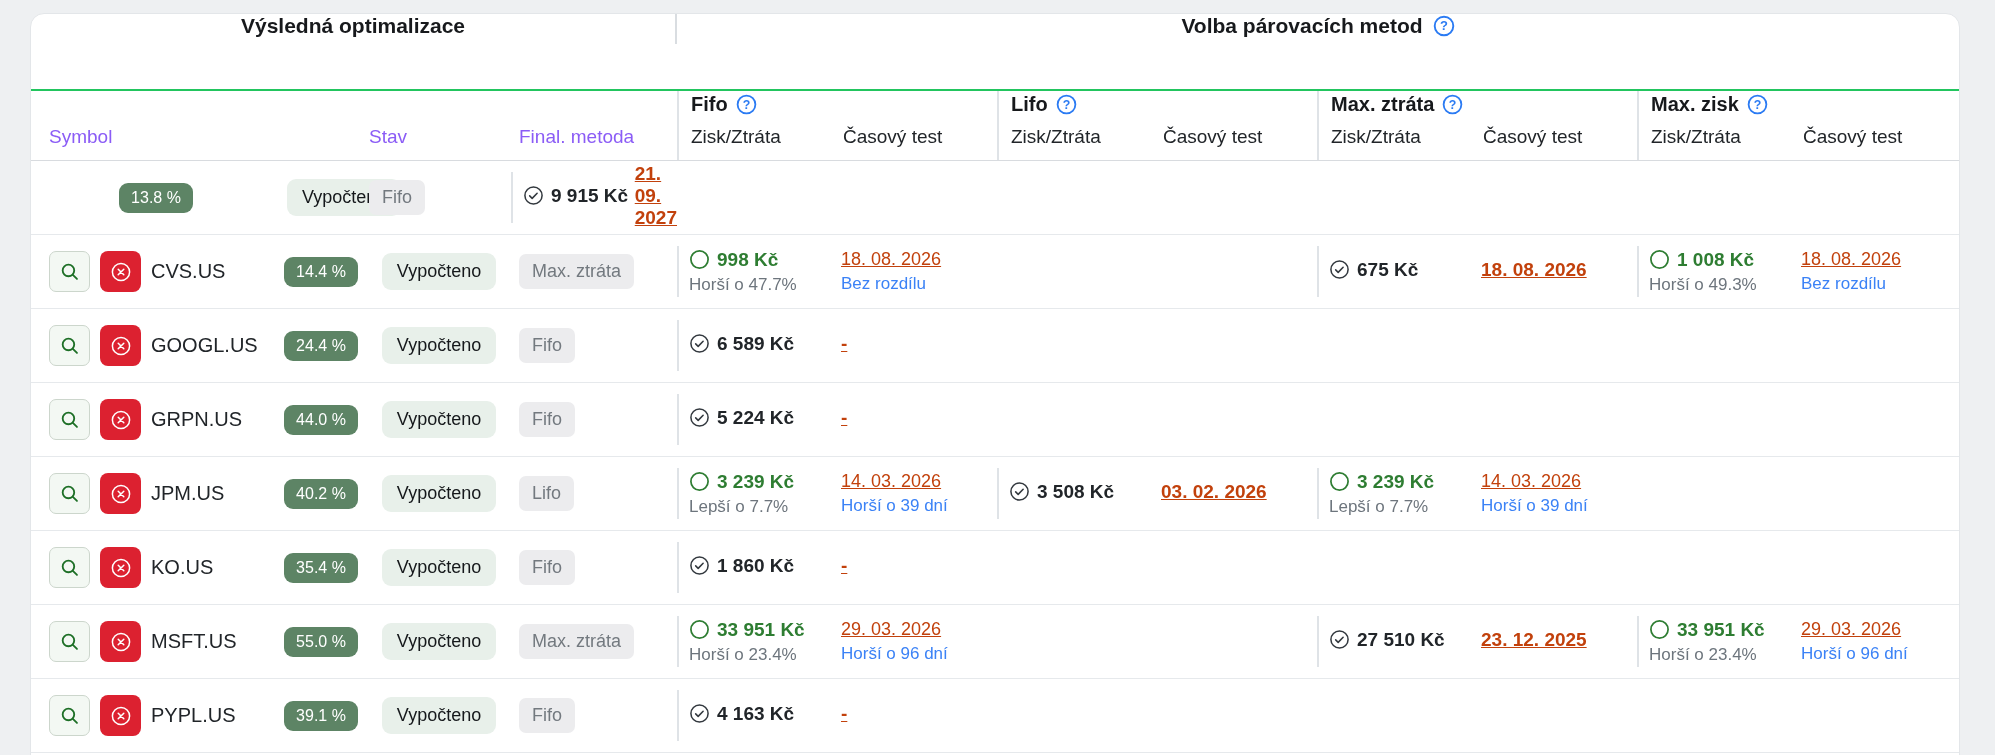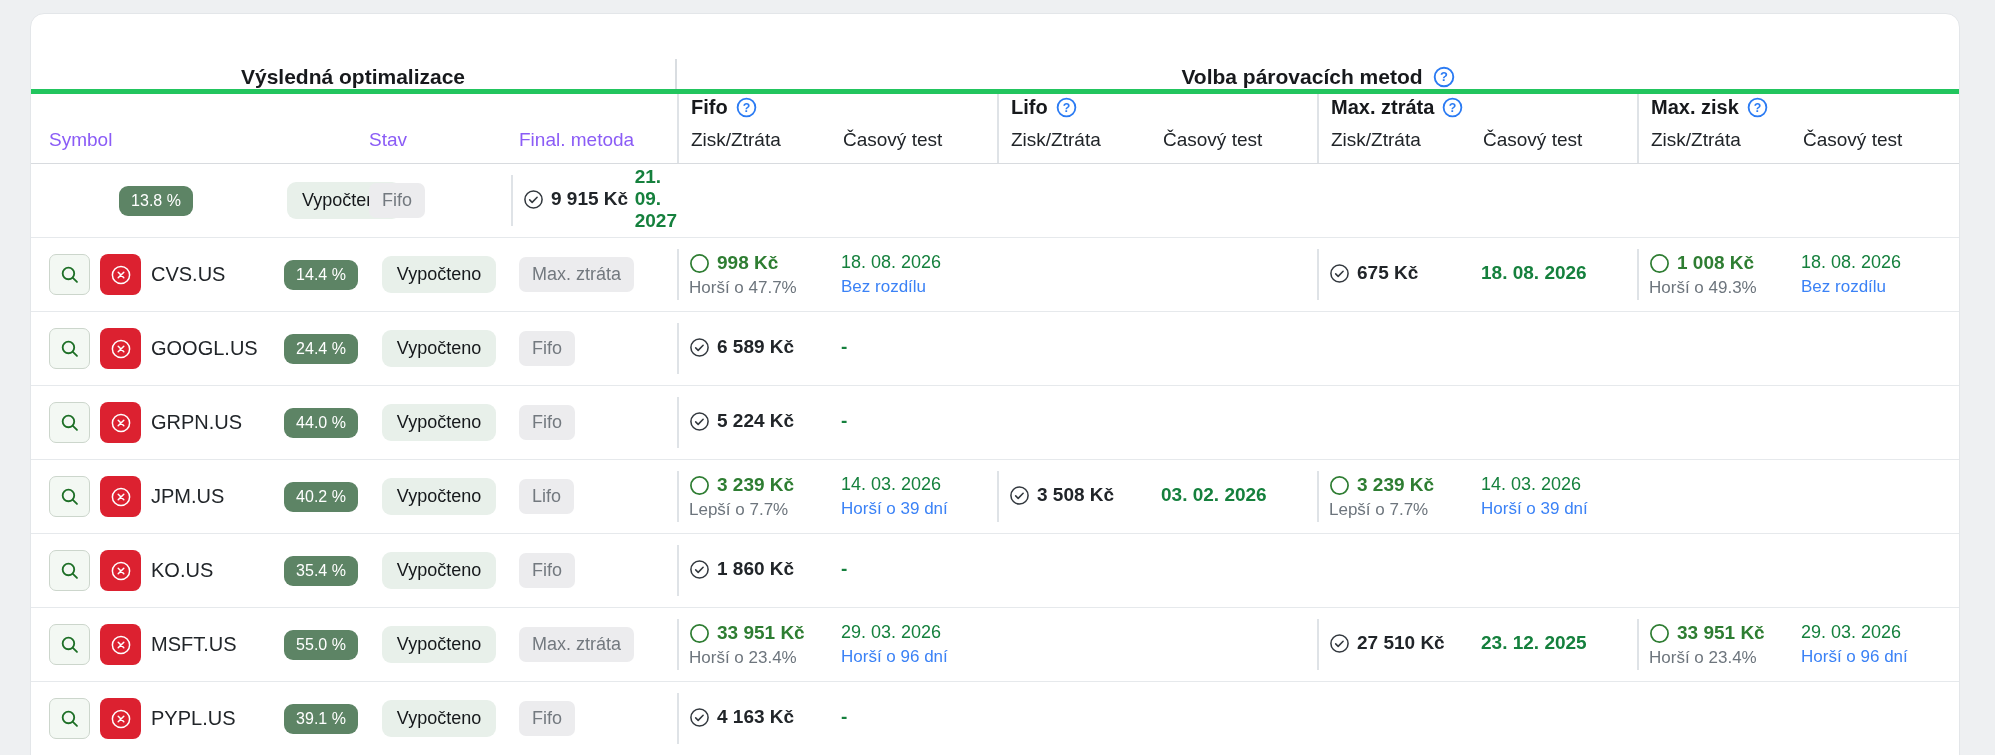--- a/index.html
+++ b/index.html
@@ -9,21 +9,21 @@
     font-family:"Liberation Sans", sans-serif;
     color:#212529;
     -webkit-font-smoothing:antialiased;
   }
   .card{
     position:absolute;left:30px;top:13px;width:1930px;height:770px;
     background:#ffffff;border:1px solid #e3e6e9;border-radius:14px;
     box-sizing:border-box;overflow:hidden;
   }
   
-  .title-row{display:flex;height:75px;align-items:flex-end;border-bottom:5px solid #22c55e;}
+  .title-row{display:flex;height:75px;align-items:flex-start;border-bottom:2px solid #22c55e;}
   .title-left{width:644px;text-align:center;font-size:21px;font-weight:700;color:#17191c;}
   .title-divider{width:2px;height:30px;background:#d9dde1;}
   .title-right{flex:1;display:flex;align-items:center;justify-content:center;gap:10px;
     font-size:21px;font-weight:700;color:#17191c;}
   
   .grid{display:grid;grid-template-columns:250px 80px 150px 166px 320px 320px 320px 320px;}
   .header-row{height:69px;border-bottom:1px solid #d8dbdf;align-items:end;}
   .h-plain{font-size:19px;color:#8b5cf6;padding-bottom:12px;}
   .h-symbol{padding-left:18px;}
   .h-stav{padding-left:8px;}
@@ -46,26 +46,26 @@
   .badge-metoda{display:inline-block;background:#ececee;color:#73797f;font-size:18px;padding:7px 13px;border-radius:7px;white-space:nowrap;}
   .btn-search{width:41px;height:41px;background:#f3f8f3;border:1px solid #ccd6cc;border-radius:7px;
     display:flex;align-items:center;justify-content:center;cursor:pointer;padding:0;}
   .btn-delete{width:41px;height:41px;background:#dc2130;border:none;border-radius:8px;
     display:flex;align-items:center;justify-content:center;cursor:pointer;padding:0;}
   .c-method{height:100%;display:flex;align-items:center;padding-left:12px;position:relative;}
   .c-method.has-content::before{content:'';position:absolute;left:0;top:11px;bottom:11px;width:2px;background:#dfe3e7;}
   .c-method.empty > *{visibility:hidden;}
   .m-val-col{width:152px;}
   .m-date-col{flex:1;}
-  .m-line1{display:flex;align-items:flex-end;gap:7px;font-size:19px;font-weight:700;}
+  .m-line1{display:flex;align-items:flex-start;gap:7px;font-size:19px;font-weight:700;}
   .m-value.dark{color:#212529;}
   .m-value.green{color:#2e7d32;}
   .m-line1 .icon{display:flex;align-items:center;}
   .m-sub{font-size:17px;color:#6d757d;margin-top:4px;}
-  .m-date{font-size:18px;color:#15803d;}
+  .m-date{font-size:18px;color:#c2410c;text-decoration:underline;}
   .m-date.bold{font-weight:700;font-size:19px;}
   .m-datesub{font-size:17px;color:#3b82f6;margin-top:4px;}
   .check-ic{color:#32383e;}
   .circle-ic{color:#2e7d32;}
   .help-ic{display:flex;align-items:center;}
 </style>
 </head>
 <body>
 
 <div class="card">

